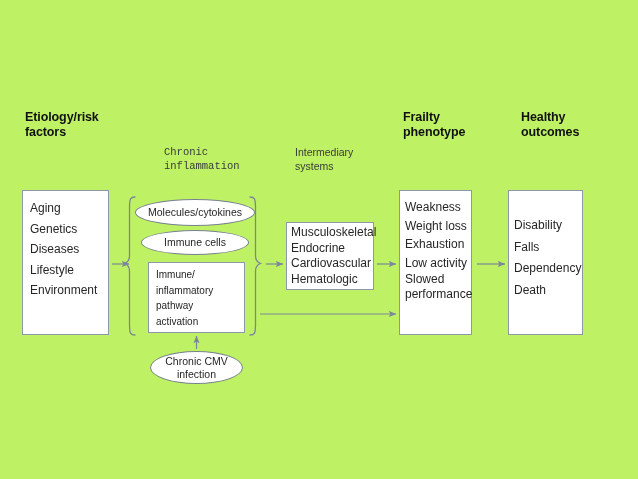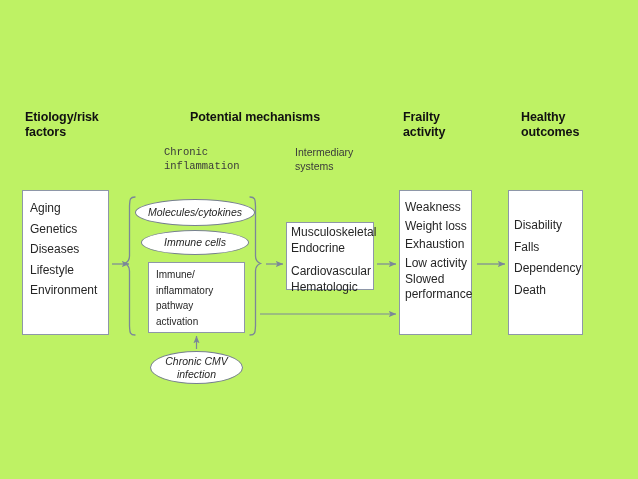--- a/index.html
+++ b/index.html
@@ -42,39 +42,38 @@
   .node-list {
     position: absolute;
     font-size: 12px;
     line-height: 20.5px;
     color: #262626;
   }
   .node-list.tight {
     line-height: 15.5px;
   }
   .node-list .grp {
-    margin-bottom: 8px;
+    margin-bottom: 0;
   }
   .node-list .grp:last-child {
     margin-bottom: 16px;
   }
   .ellipse {
     position: absolute;
     box-sizing: border-box;
     border: 1.2px solid #77808f;
     border-radius: 50%;
     background: #ffffff;
     display: flex;
     align-items: center;
     justify-content: center;
     font-size: 10.5px;
     color: #262626;
     text-align: center;
     line-height: 13px;
-    font-style: italic;
   }
   .inner-box-text {
     position: absolute;
     font-size: 10px;
     line-height: 15.5px;
     color: #262626;
     white-space: pre-line;
   }
   svg.overlay {
     position: absolute;
@@ -86,24 +85,23 @@
   }
 </style>
 </head>
 <body>
 
 <div id="canvas">
 
   <div class="col-header" style="left:25px; top:110px; width:130px;">Etiology/risk
 factors</div>
 
-  <div class="col-header" style="left:190px; top:110px; width:200px;">Potential mechanisms</div>
 
   <div class="col-header" style="left:403px; top:110px; width:95px;">Frailty
-activity</div>
+phenotype</div>
 
   <div class="col-header" style="left:521px; top:110px; width:100px;">Healthy
 outcomes</div>
 
   <div class="sub-header" style="left:164px; top:146px; width:110px;font-family:Liberation Mono, monospace;">Chronic
 inflammation</div>
 
   <div class="sub-header" style="left:295px; top:146px; width:110px;">Intermediary
 systems</div>
 

